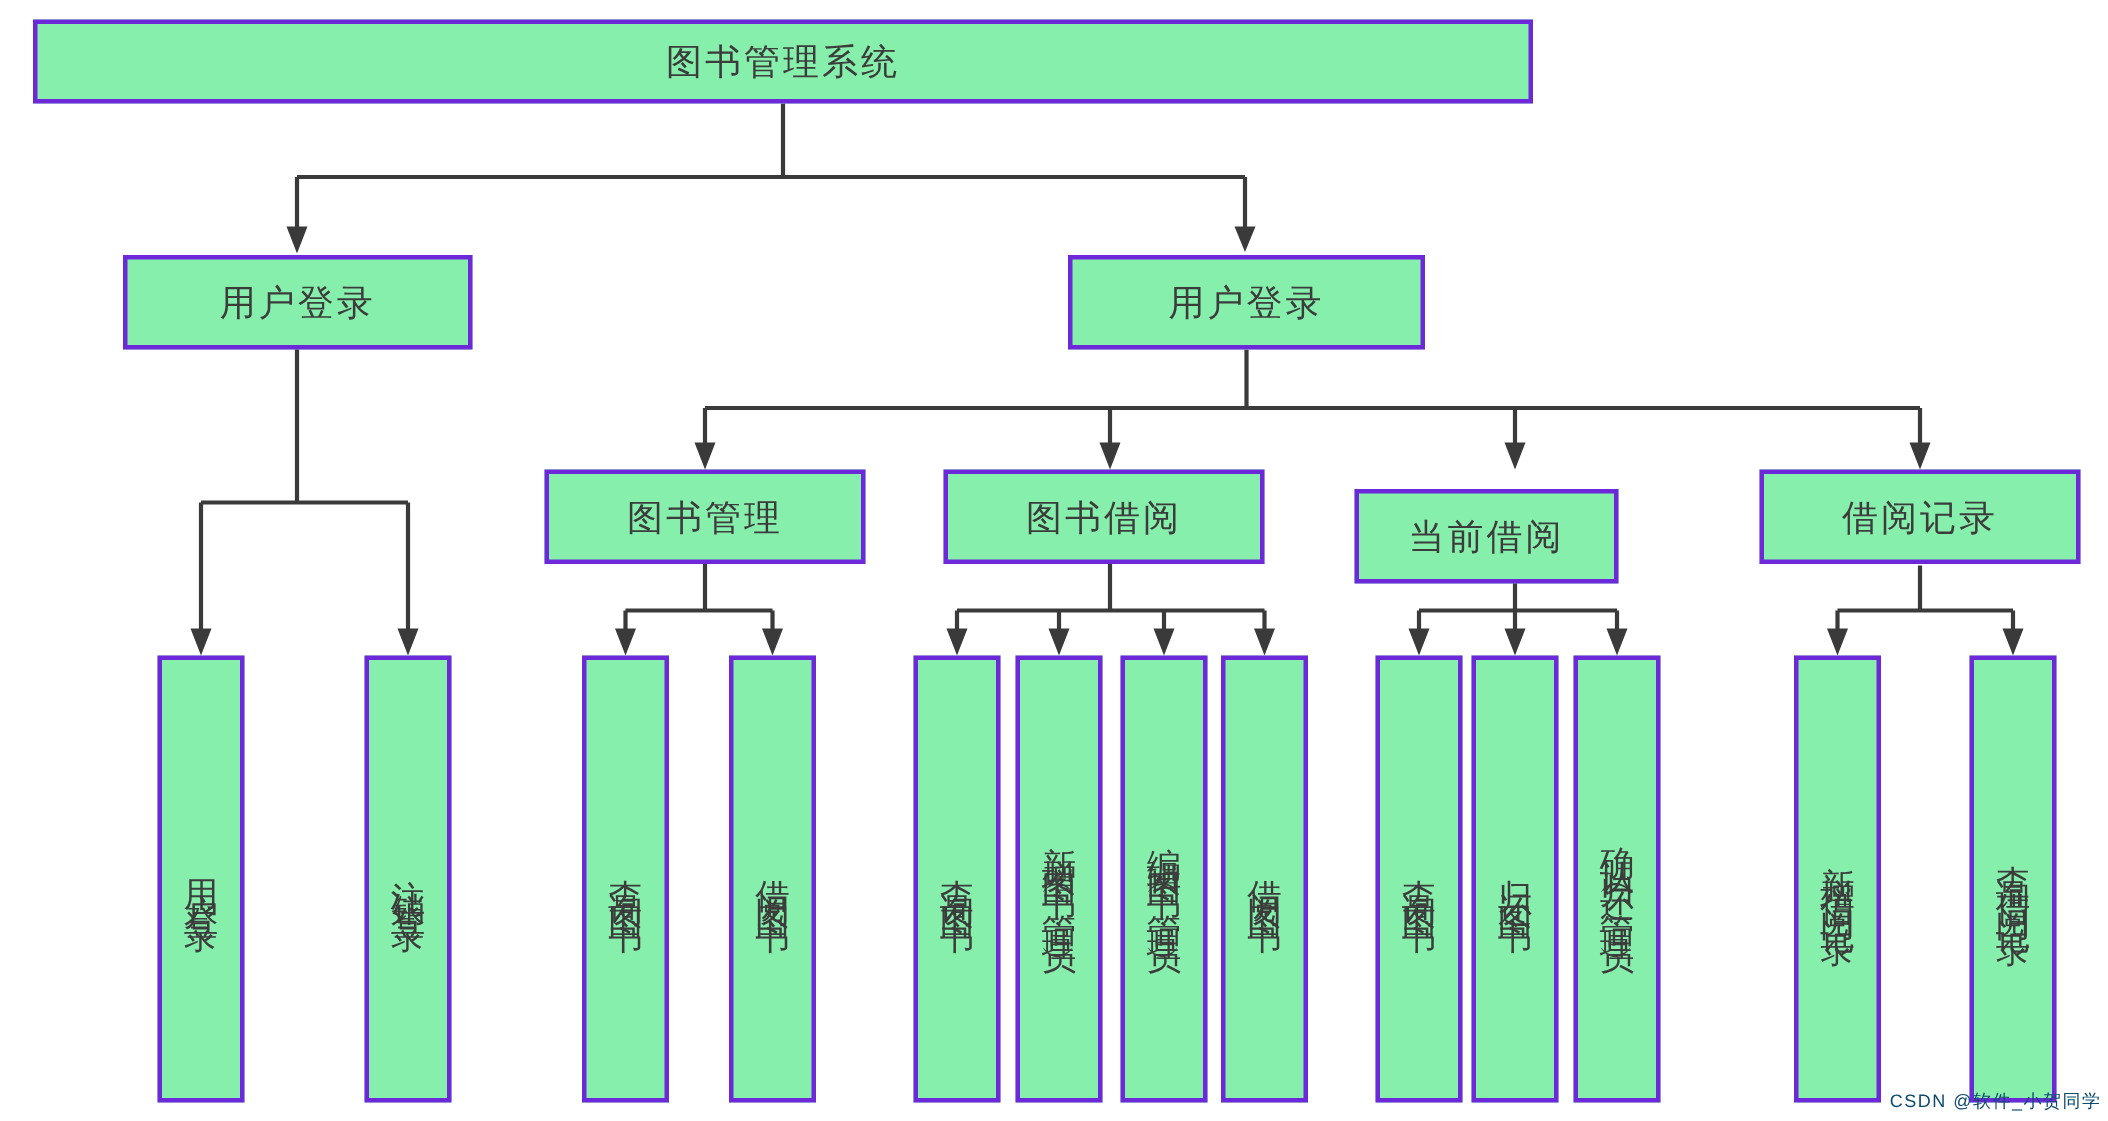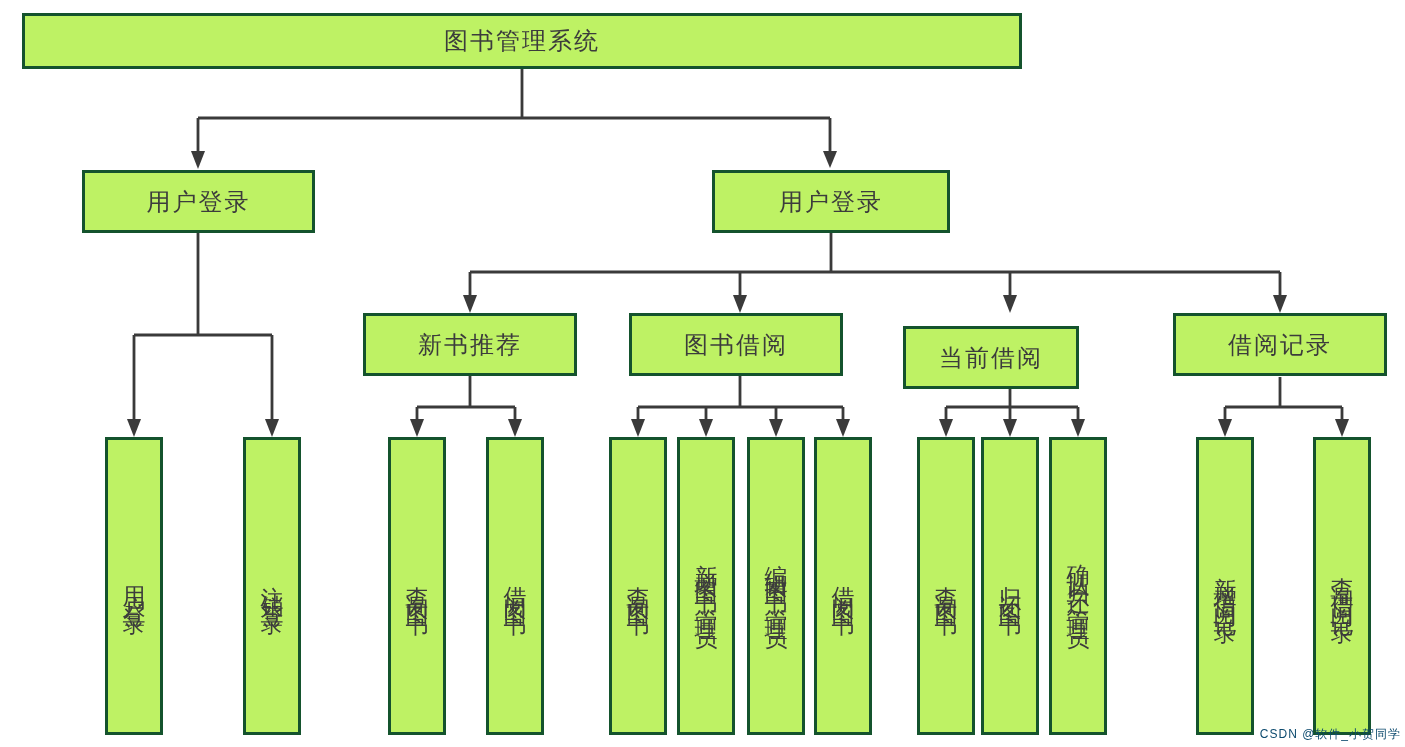--- a/index.html
+++ b/index.html
@@ -17,22 +17,22 @@
   }
   .connectors {
     position: absolute;
     left: 0;
     top: 0;
     z-index: 1;
   }
   .node {
     position: absolute;
     box-sizing: border-box;
-    border: 3px solid #14532d;
-    background: #bef264;
+    border: 3px solid #6d28d9;
+    background: #86efac;
     display: flex;
     align-items: center;
     justify-content: center;
     z-index: 2;
     color: #3c3c3c;
     text-align: center;
   }
   .node.h span {
     font-size: 24px;
     letter-spacing: 2px;
@@ -115,21 +115,21 @@
   </div>
 
   <div class="node h" style="left:82px; top:170px; width:233px; height:63px">
     <span>用户登录</span>
   </div>
   <div class="node h" style="left:712px; top:170px; width:238px; height:63px">
     <span>用户登录</span>
   </div>
 
   <div class="node h" style="left:363px; top:313px; width:214px; height:63px">
-    <span>新书推荐</span>
+    <span>图书管理</span>
   </div>
   <div class="node h" style="left:629px; top:313px; width:214px; height:63px">
     <span>图书借阅</span>
   </div>
   <div class="node h" style="left:903px; top:326px; width:176px; height:63px">
     <span>当前借阅</span>
   </div>
   <div class="node h" style="left:1173px; top:313px; width:214px; height:63px">
     <span>借阅记录</span>
   </div>

